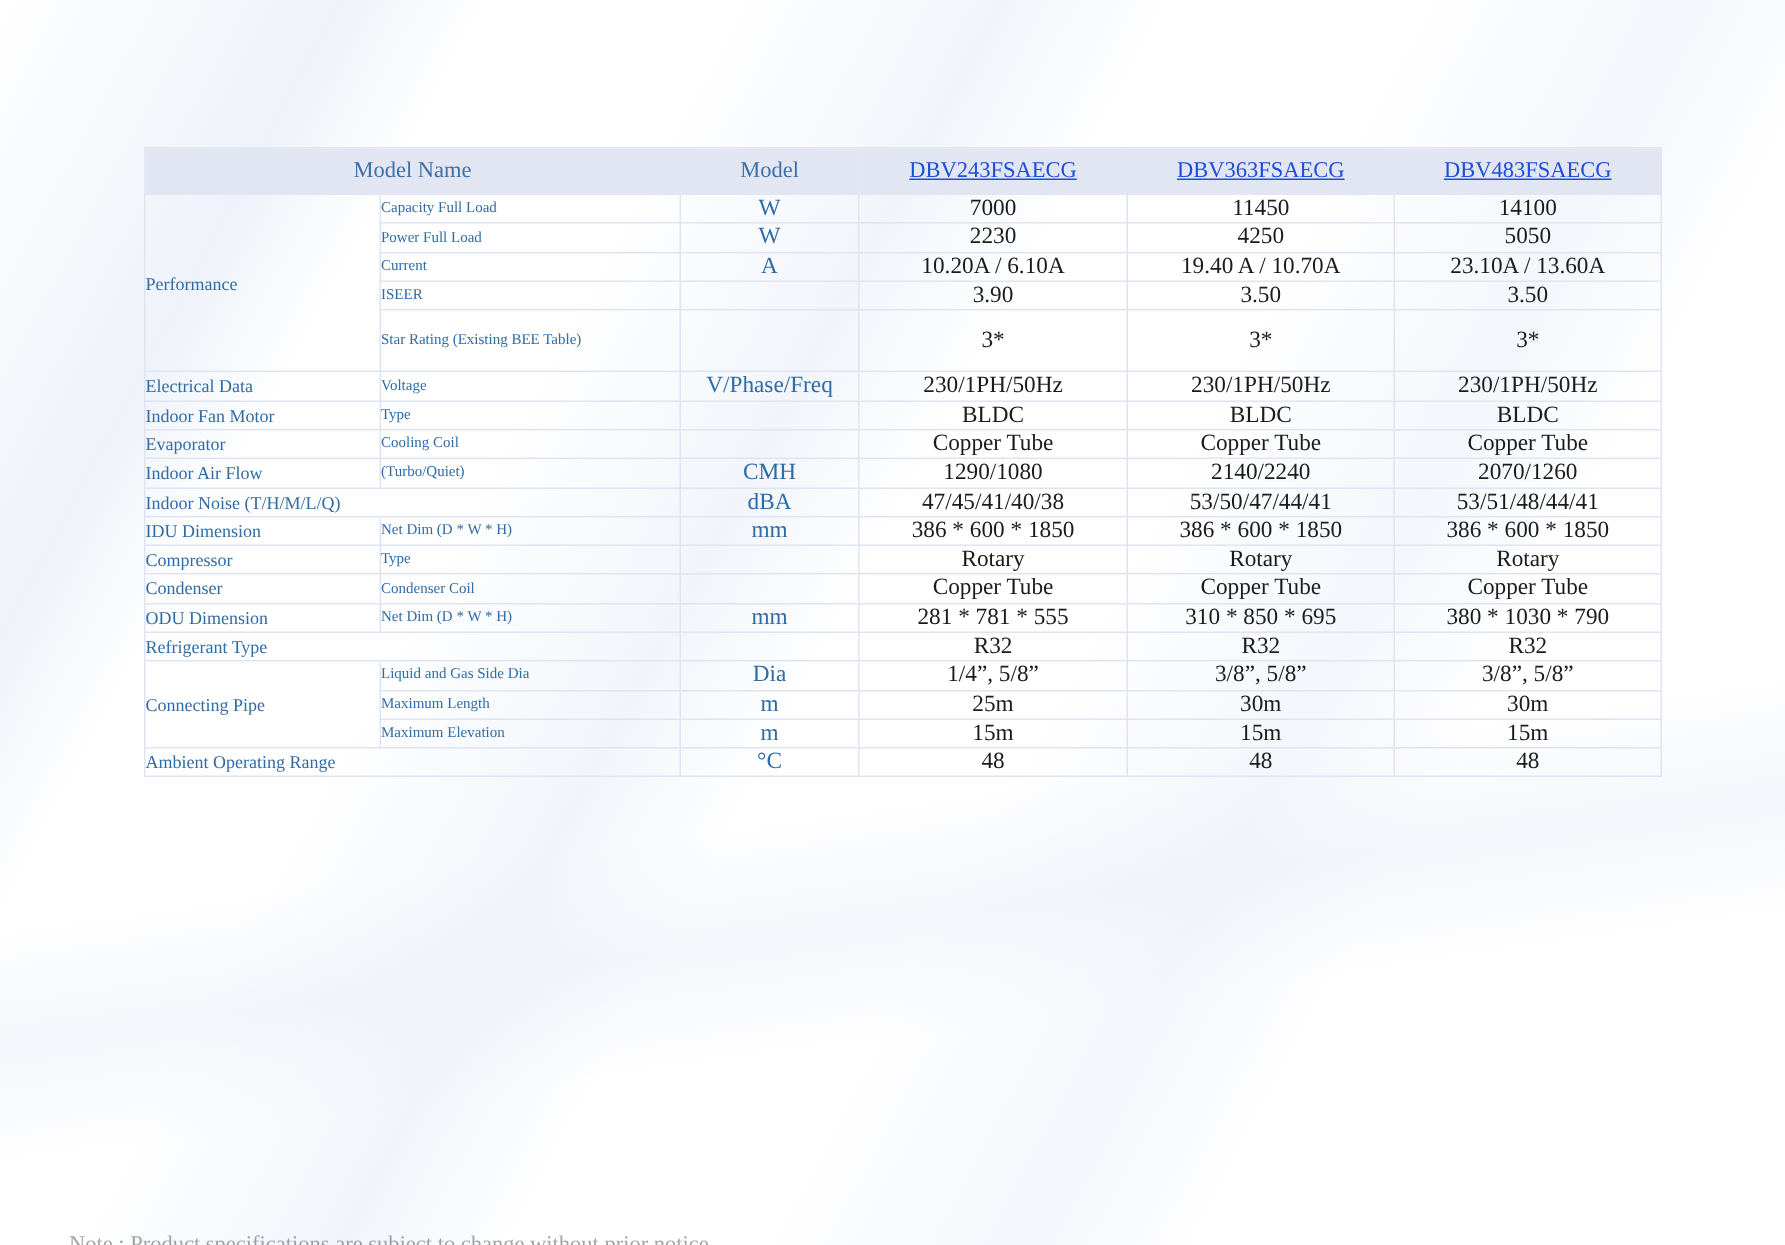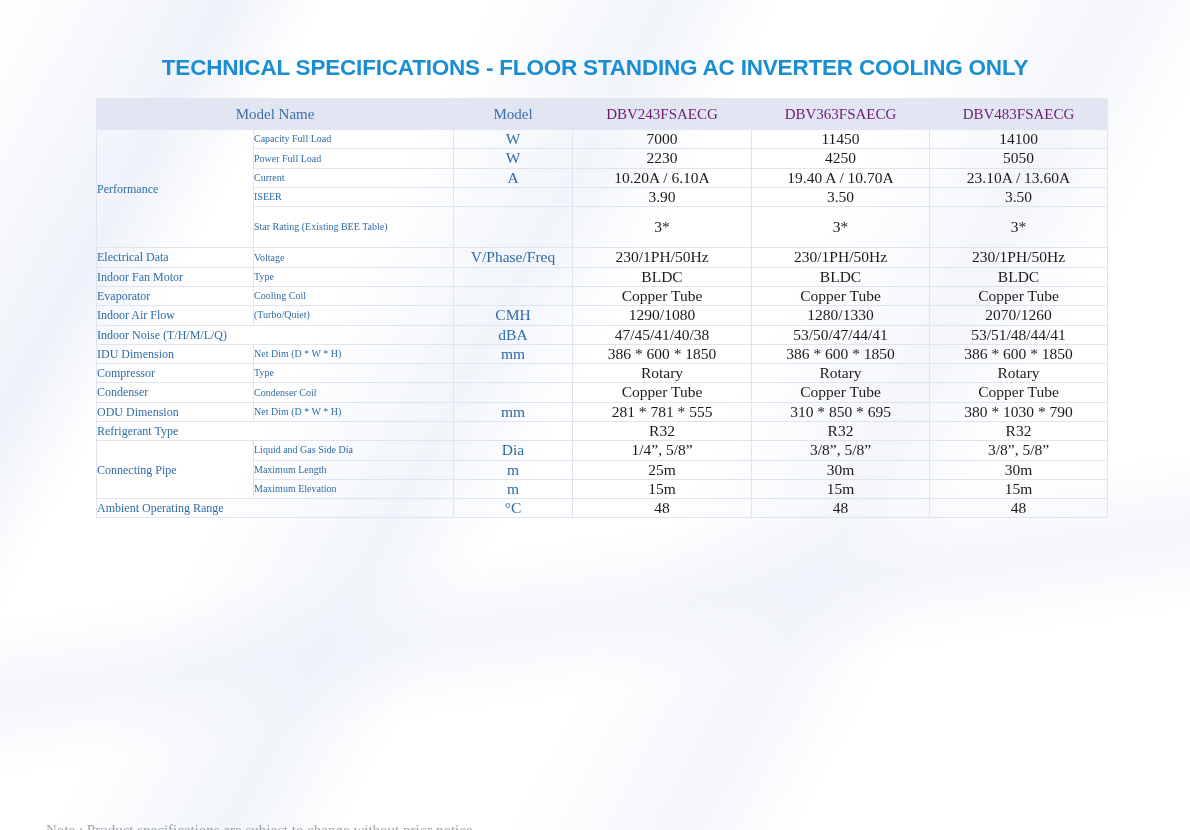--- a/index.html
+++ b/index.html
@@ -80,21 +80,21 @@
   .hdr td {
     background: #e2e6f3;
     border-color: #e2e6f3;
     color: #2f6ca5;
     font-size: 15px;
     text-align: center;
     height: 28px;
     padding: 1px 4px;
   }
   .hdr td.h-model-name { color: #3c6fa6; }
-  .hdr td.h-sku { color: #701a75; }
+  .hdr td.h-sku { color: #1d4ed8; text-decoration: underline; }
 
   
   .lbl {
     color: #2f6ca5;
     font-size: 10px;
     padding: 6px 8px 6px 9px;
     text-align: left;
     line-height: 1.18;
   }
   .grp {
@@ -145,21 +145,20 @@
     z-index: 2;
   }
 </style>
 </head>
 <body>
 
 <div class="bg-streaks"></div>
 
 <div class="page">
 
-  <div class="doc-title">TECHNICAL SPECIFICATIONS - FLOOR STANDING AC INVERTER COOLING ONLY</div>
 
   <table class="spec-table">
     <colgroup>
       <col style="width:157px">
       <col style="width:200px">
       <col style="width:119px">
       <col style="width:179px">
       <col style="width:178px">
       <col style="width:178px">
     </colgroup>
@@ -229,21 +228,21 @@
           <td class="unit"></td>
           <td class="val">Copper Tube</td>
           <td class="val">Copper Tube</td>
           <td class="val">Copper Tube</td>
         </tr>
         <tr>
           <td class="grp">Indoor Air Flow</td>
           <td class="lbl">(Turbo/Quiet)</td>
           <td class="unit">CMH</td>
           <td class="val">1290/1080</td>
-          <td class="val">1280/1330</td>
+          <td class="val">2140/2240</td>
           <td class="val">2070/1260</td>
         </tr>
         <tr>
           <td class="grp" colspan="2">Indoor Noise (T/H/M/L/Q)</td>
           <td class="unit">dBA</td>
           <td class="val">47/45/41/40/38</td>
           <td class="val">53/50/47/44/41</td>
           <td class="val">53/51/48/44/41</td>
         </tr>
         <tr>

